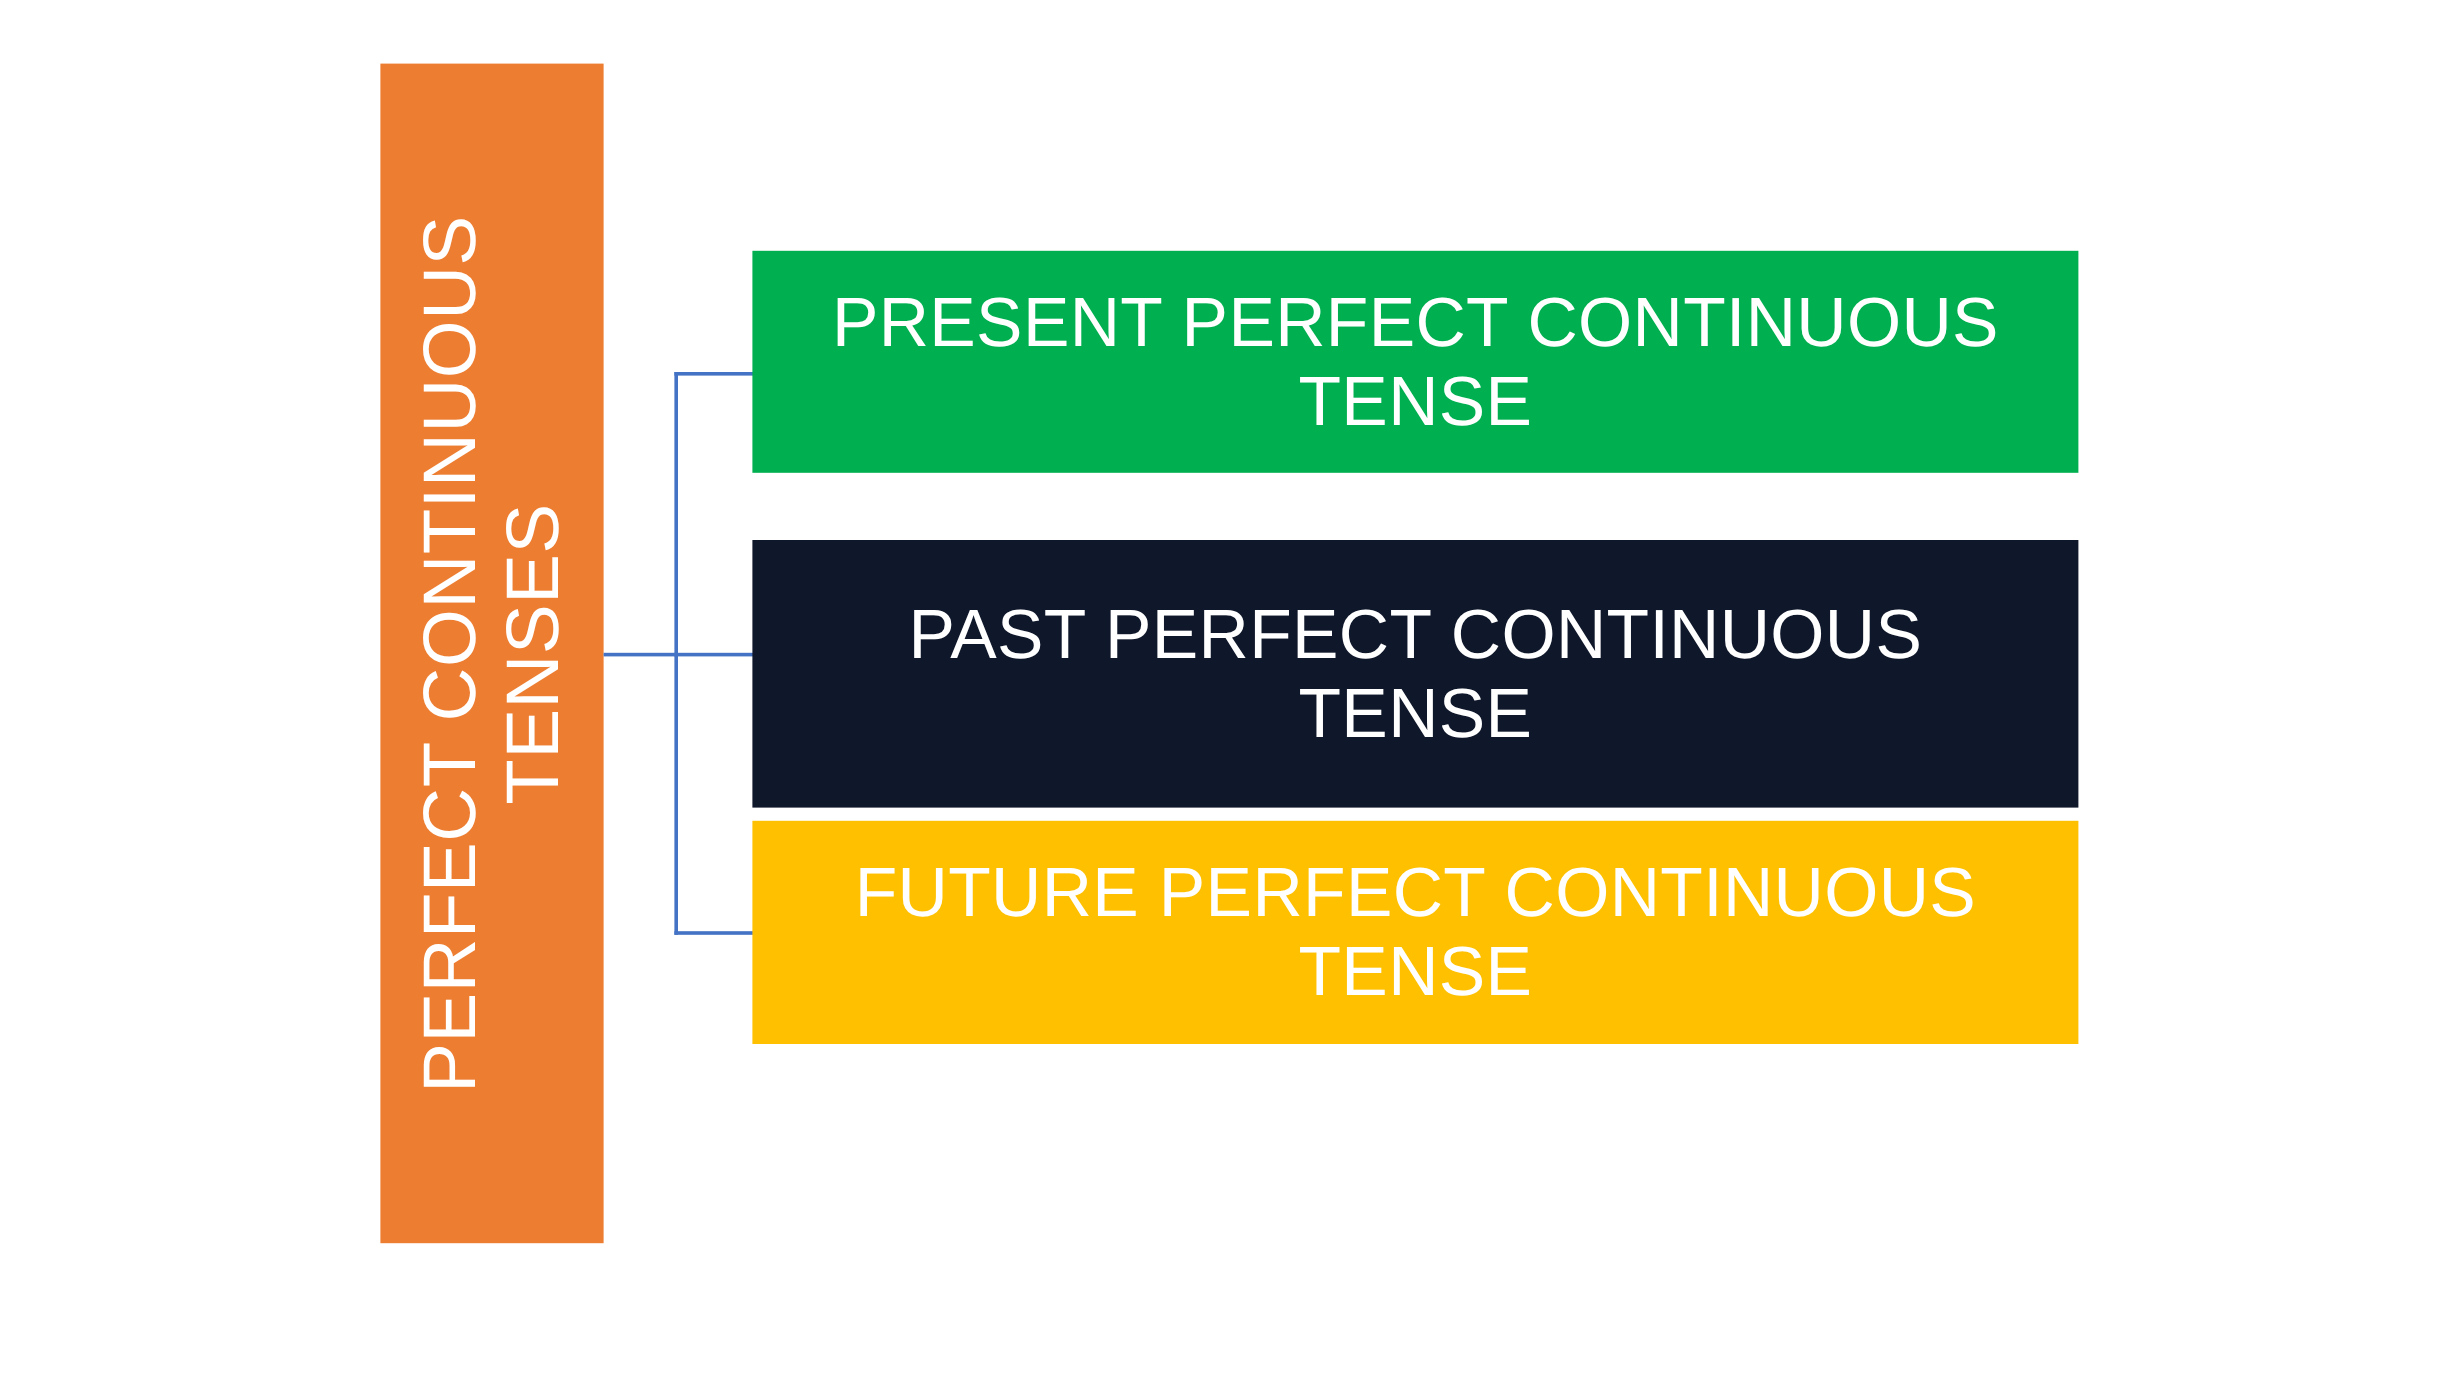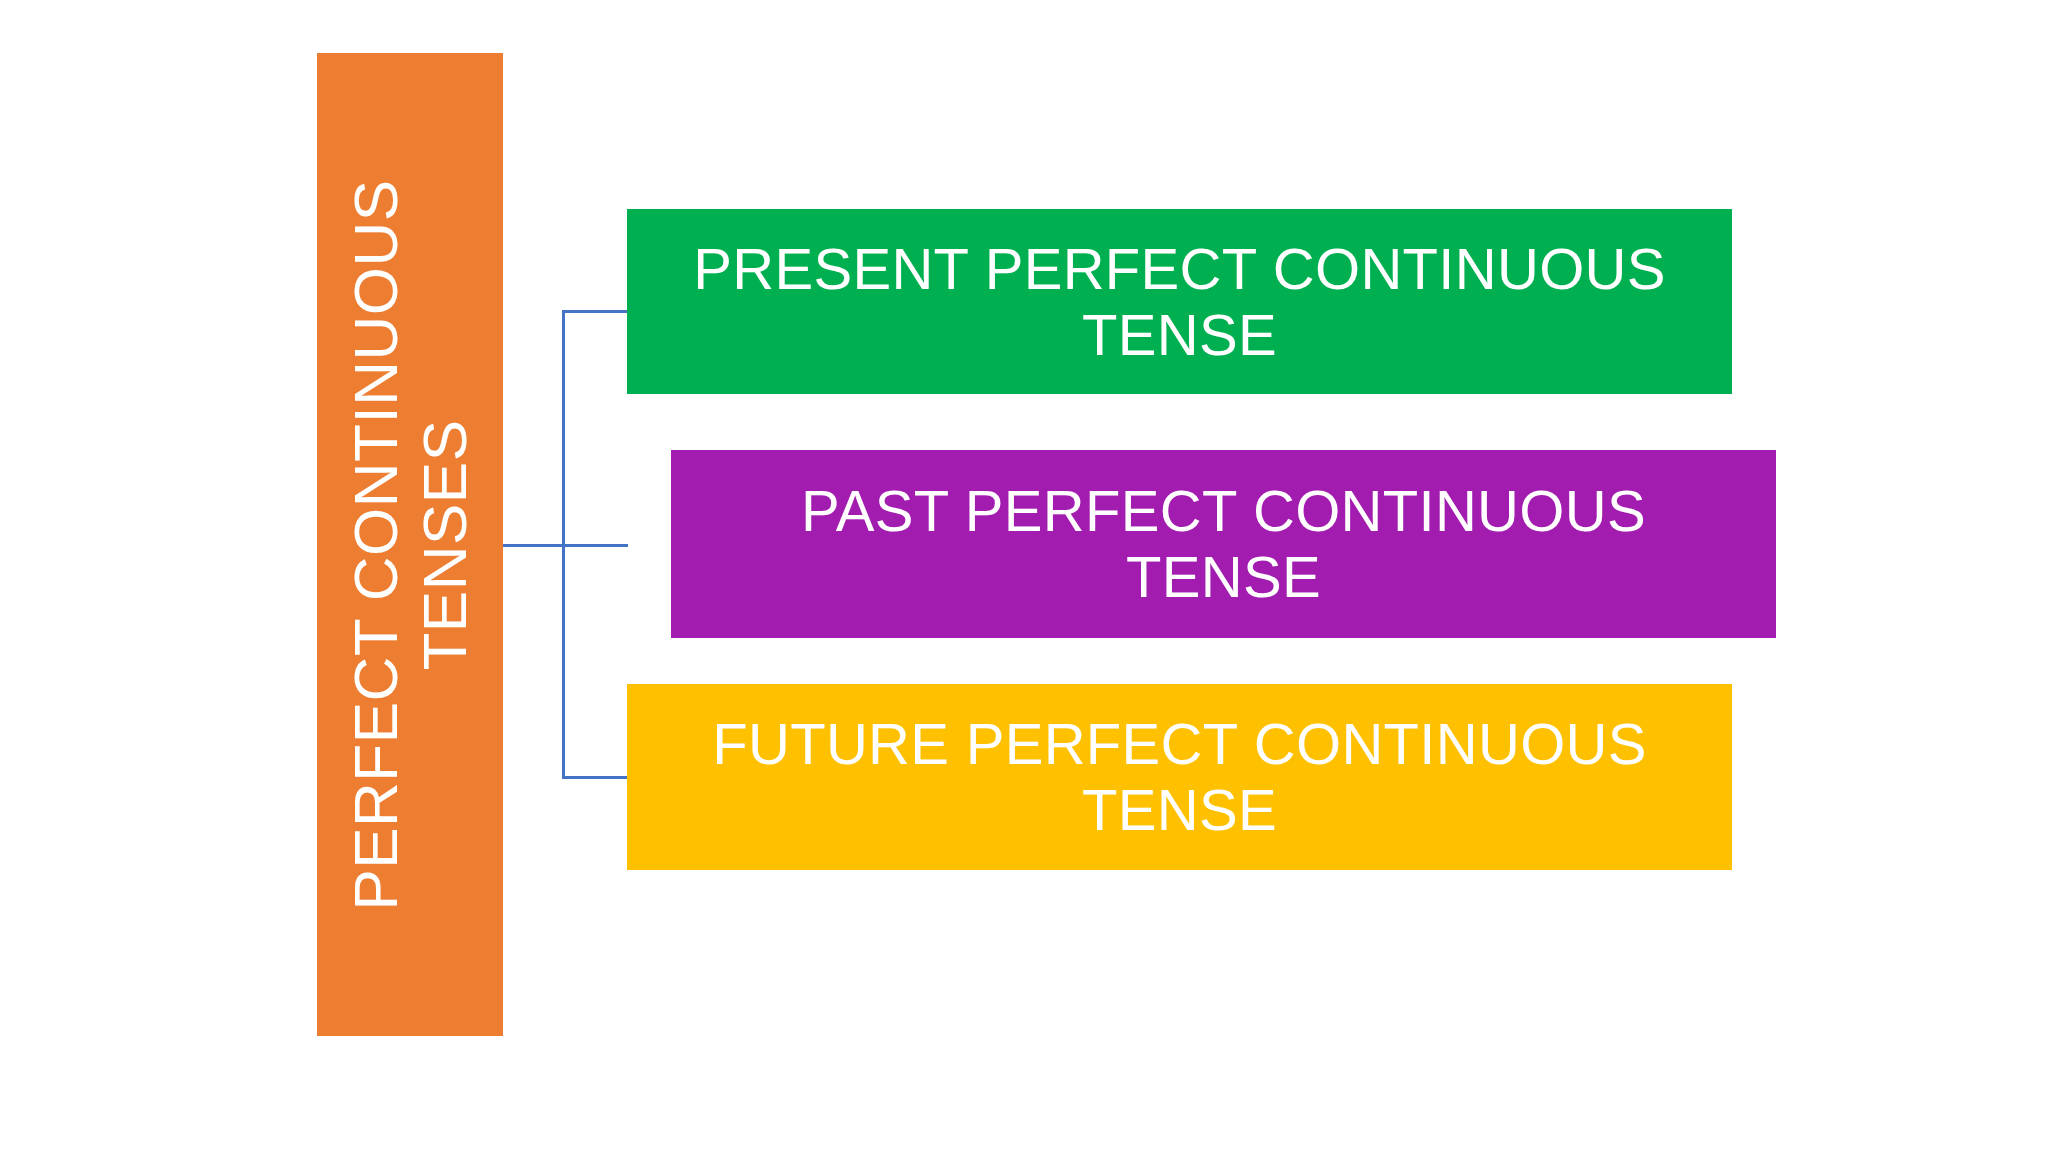--- a/index.html
+++ b/index.html
@@ -116,23 +116,22 @@
     text-align: center;
     letter-spacing: 0.3px;
   }
   .box-present {
     top: 209px;
     height: 185px;
     background: #00B050;
   }
   .box-past {
     top: 450px;
-    height: 188px;
-    background: #a21caf;
-    margin-left: 44px;
+    height: 223px;
+    background: #0f172a;
   }
   .box-future {
     top: 684px;
     height: 186px;
     background: #FFC000;
     justify-content: center;
   }
 </style>
 </head>
 <body>

